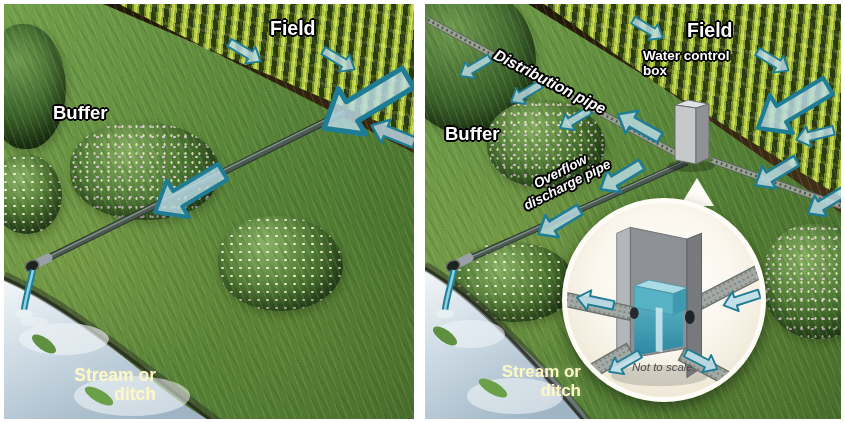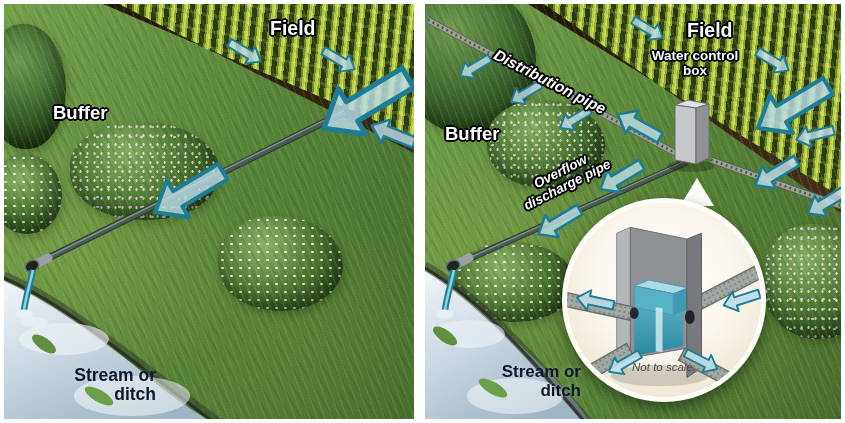--- a/index.html
+++ b/index.html
@@ -43,21 +43,21 @@
       radial-gradient(circle at 38% 30%,#86ae62,#46702f 52%,#294a1c 88%);
     background-size:11px 10px,7px 9px,100% 100%;}
 
   .overlay{position:absolute;left:0;top:0;}
 
   
   .lbl{position:absolute;font-weight:bold;line-height:1.05;}
   .lbl-out{color:#fff;
     text-shadow:-2px 0 0 #000,2px 0 0 #000,0 -2px 0 #000,0 2px 0 #000,
       -1.4px -1.4px 0 #000,1.4px -1.4px 0 #000,-1.4px 1.4px 0 #000,1.4px 1.4px 0 #000;}
-  .lbl-dark{color:#0f172a;text-shadow:0 0 6px rgba(255,255,255,.3);}
+  .lbl-dark{color:#fef9c3;text-shadow:0 0 6px rgba(255,255,255,.3);}
   .lbl-it{font-style:italic;}
 
   
   .inset-circle{position:absolute;left:137px;top:194px;width:204px;height:204px;border-radius:50%;
     background:radial-gradient(circle at 50% 40%,#ffffff 0%,#fbf7ee 45%,#efe8d6 78%,#e5decb 100%);
     border:5px solid #fdfcf6;box-sizing:border-box;overflow:hidden;
     box-shadow:0 6px 14px rgba(10,20,10,.5);}
   .inset-pointer{position:absolute;left:255px;top:174px;width:34px;height:28px;background:#fdfcf6;
     clip-path:polygon(50% 0,100% 100%,0 100%);}
   .inset-caption{position:absolute;left:50%;bottom:24px;transform:translateX(-50%);
@@ -244,21 +244,21 @@
         <use href="#arrI" transform="translate(184,104) rotate(-18) scale(0.4)"></use>
         <use href="#arrI" transform="translate(64,169) rotate(-30) scale(0.38)"></use>
         <use href="#arrI" transform="translate(143,167) rotate(-153) scale(0.38)"></use>
       </svg>
       <div class="inset-caption">Not to scale.</div>
     </div>
 
     <div class="lbl lbl-out" style="left:262px;top:16px;font-size:19.5px;">Field</div>
     <div class="lbl lbl-out" style="left:20px;top:120px;font-size:18.5px;">Buffer</div>
     <div class="lbl lbl-out lbl-it" style="left:70px;top:42px;font-size:15.5px;transform:rotate(27deg);transform-origin:0 50%;white-space:nowrap;">Distribution pipe</div>
-    <div class="lbl lbl-out" style="left:218px;top:44px;width:104px;font-size:13.5px;line-height:15px;text-align:center;">
+    <div class="lbl lbl-out" style="left:218px;top:44px;width:104px;font-size:13.5px;line-height:15px;text-align:left;">
       <span>Water control</span><br>
       <span>box</span>
     </div>
     <div class="lbl lbl-out lbl-it" style="left:70px;top:160px;width:138px;font-size:13.5px;line-height:14.5px;text-align:center;transform:rotate(-27deg);">
       <span>Overflow</span><br>
       <span>discharge pipe</span>
     </div>
     <div class="lbl lbl-dark" style="left:58px;top:358px;width:98px;font-size:17px;line-height:19px;text-align:right;">
       <span>Stream or</span><br>
       <span>ditch</span>

